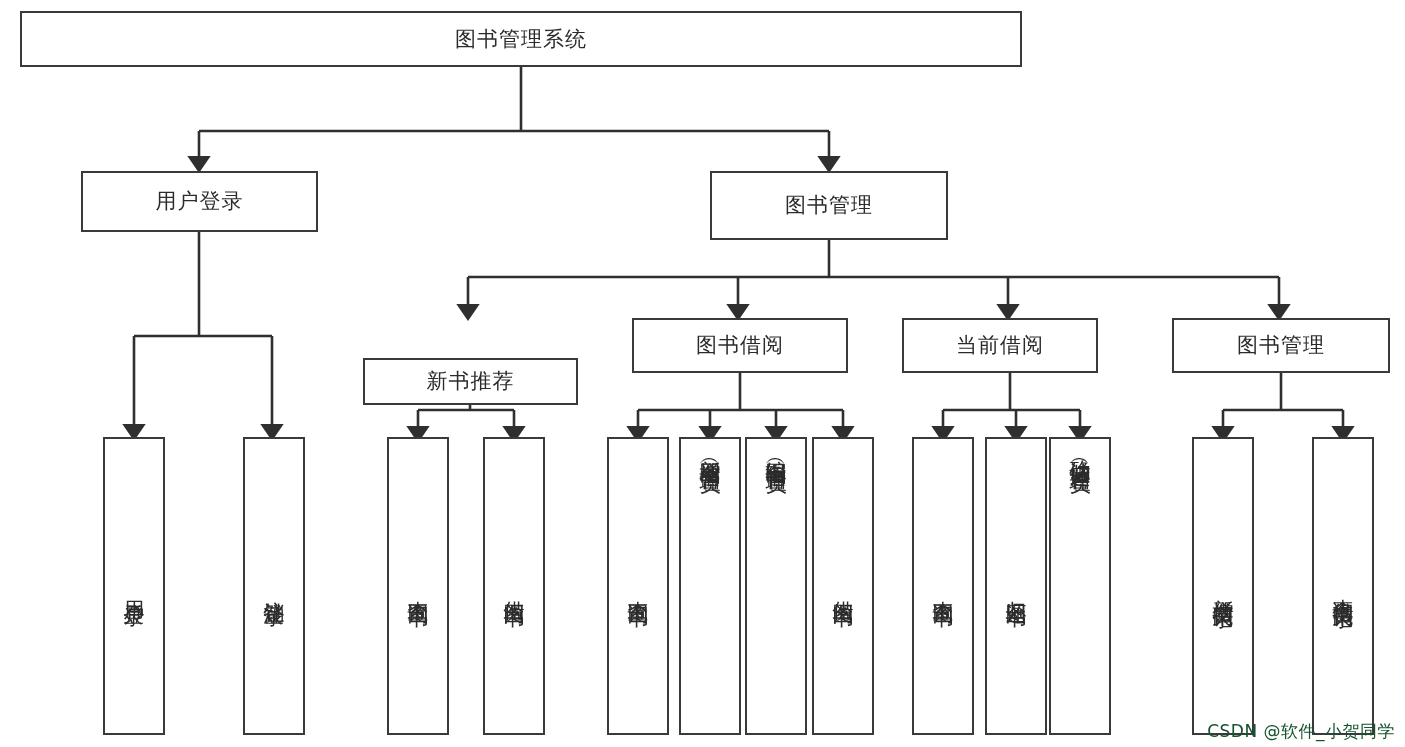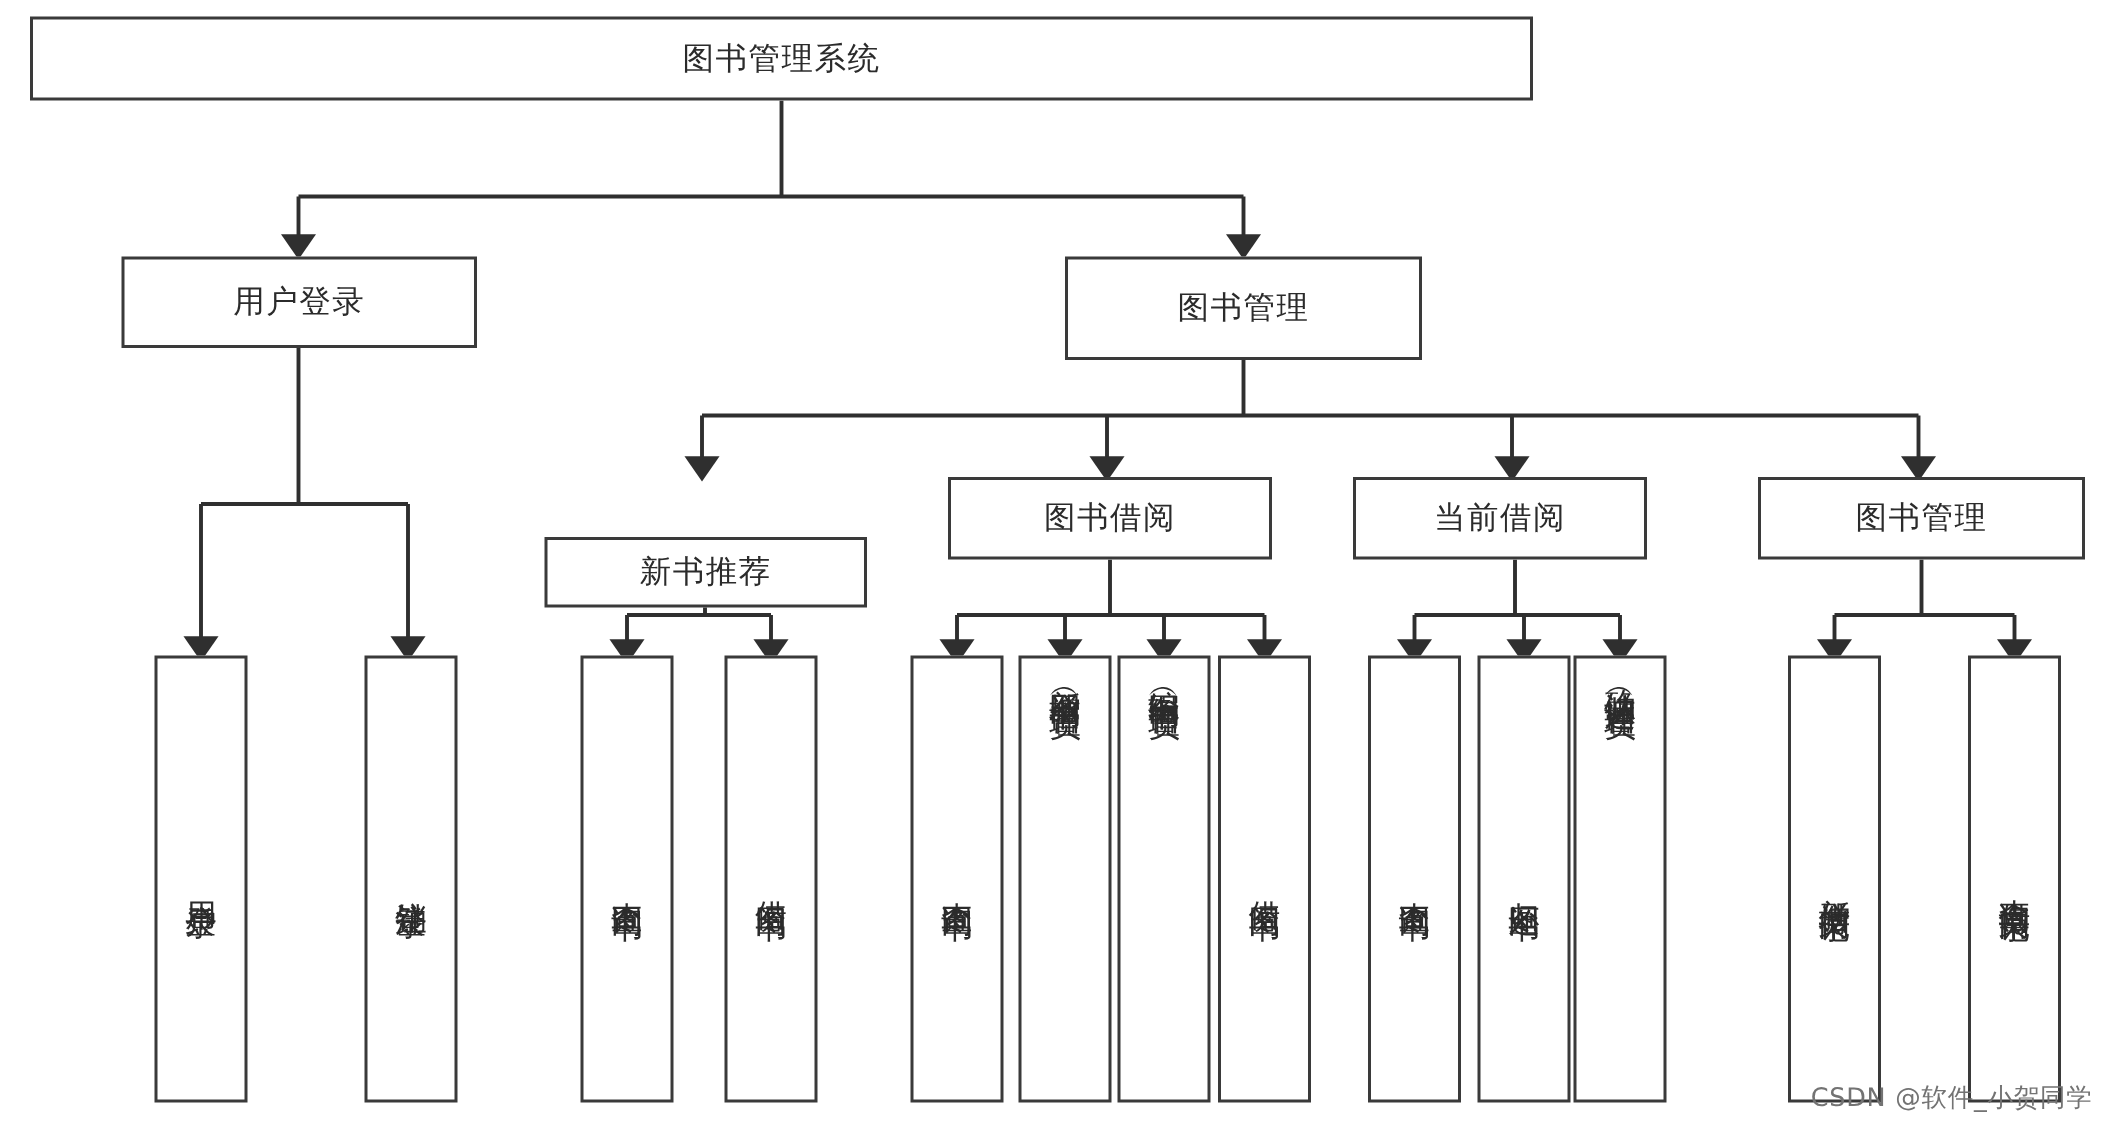--- a/index.html
+++ b/index.html
@@ -62,21 +62,21 @@
     line-height: 1.05;
     letter-spacing: 2px;
     white-space: nowrap;
     text-align: left;
   }
   .watermark {
     position: absolute;
     right: 10px;
     bottom: 4px;
     font-size: 17px;
-    color: #737373;
+    color: #14532d;
     letter-spacing: 0.5px;
     white-space: nowrap;
     user-select: none;
   }
 </style>
 </head>
 <body>
 
 <div id="diagram-root">
 

